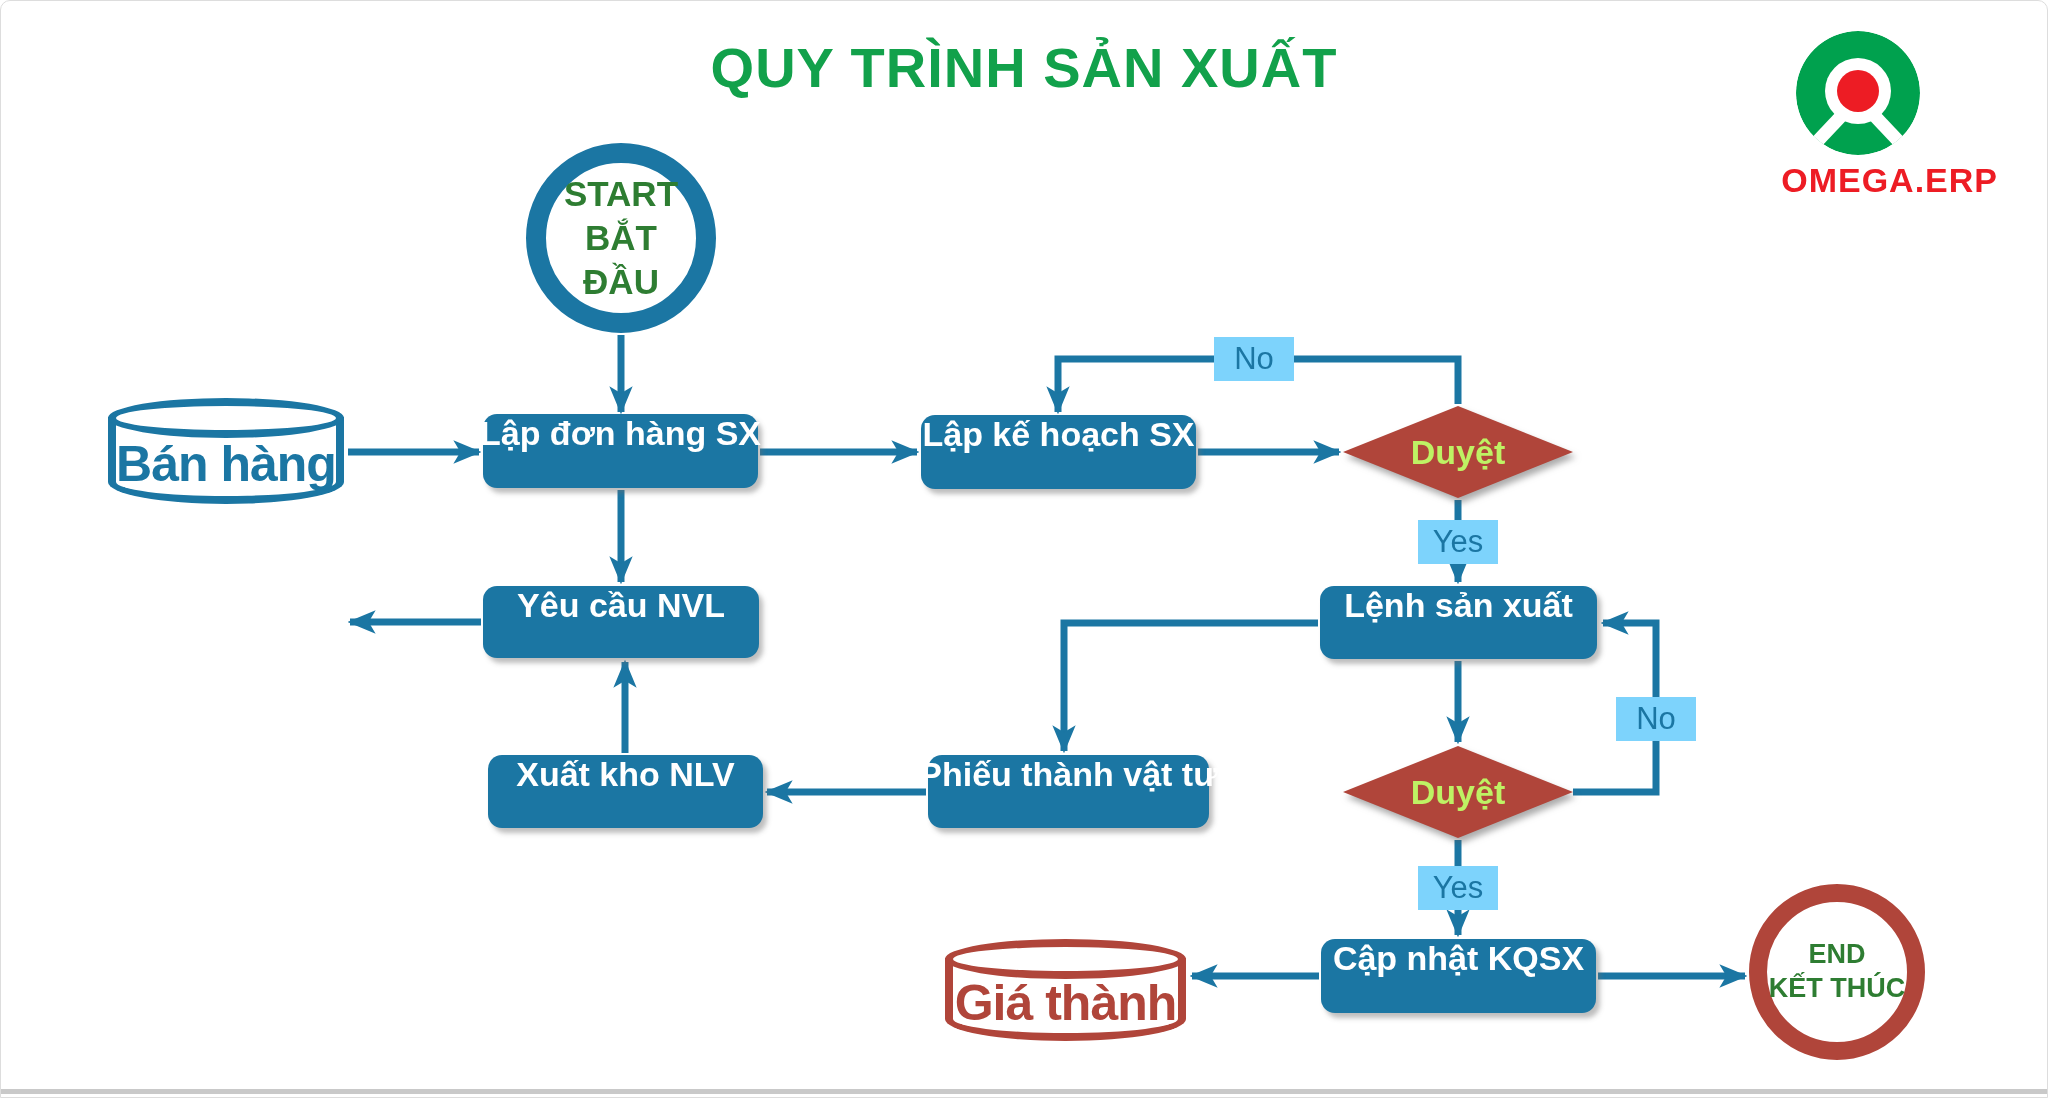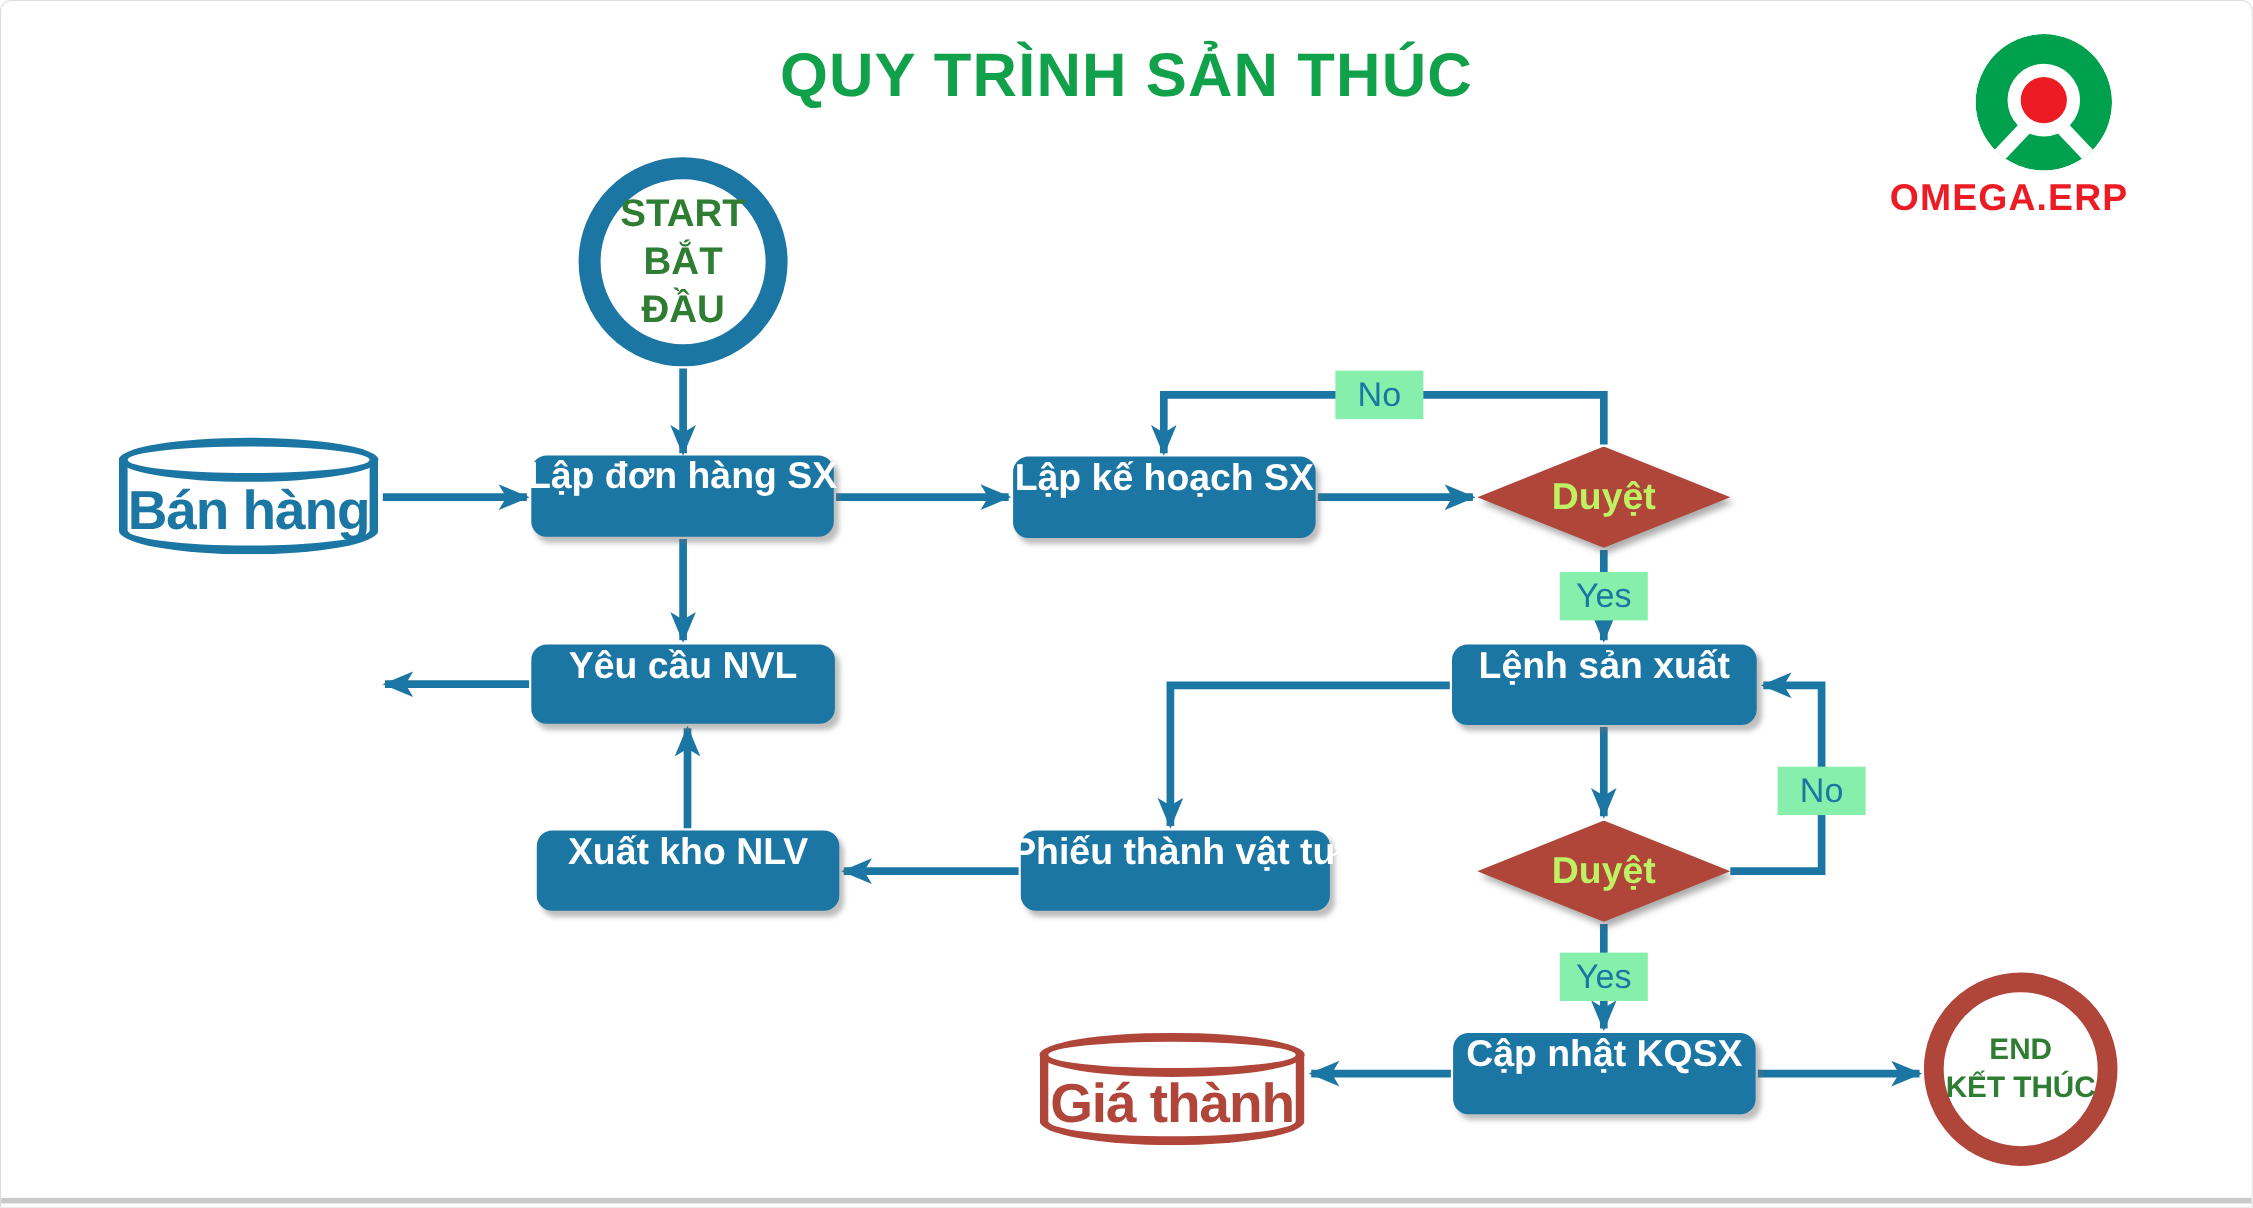--- a/index.html
+++ b/index.html
@@ -10,21 +10,21 @@
   }
   .connectors{position:absolute;left:0;top:0;width:2048px;height:1098px;}
   .connectors path{fill:none;stroke:var(--accent-blue);stroke-width:7;stroke-linejoin:miter;}
   .connectors .ah{fill:var(--accent-blue);stroke:none;}
 
   .title{
     position:absolute;left:0;right:0;top:34px;margin:0;text-align:center;
     font-size:56px;font-weight:bold;color:var(--accent-green);letter-spacing:1px;
   }
 
-  .logo{position:absolute;left:1717px;top:30px;width:280px;height:190px;text-align:left;}
+  .logo{position:absolute;left:1717px;top:30px;width:280px;height:190px;text-align:right;}
   .logo svg{display:block;margin:0 auto;}
   .brand{margin-top:6px;font-size:34px;font-weight:bold;color:var(--logo-red);letter-spacing:1px;}
 
   .terminal{
     position:absolute;border-radius:50%;background:#fff;box-sizing:border-box;
     display:flex;flex-direction:column;align-items:center;justify-content:center;
     text-align:center;font-weight:bold;line-height:1.25;color:var(--node-green);
   }
   .terminal.start{left:525px;top:142px;width:190px;height:190px;border:20px solid var(--accent-blue);font-size:35px;}
   .terminal.end{left:1748px;top:883px;width:176px;height:176px;border:18px solid var(--accent-red);font-size:27px;}
@@ -56,21 +56,21 @@
   }
   .cyl-label{
     position:absolute;left:0;right:0;top:0;bottom:0;padding-top:26px;
     display:flex;align-items:center;justify-content:center;
     font-size:50px;font-weight:bold;color:var(--accent-blue);letter-spacing:-1px;white-space:nowrap;text-align:right;
   }
   .cylinder.red .cyl-body,.cylinder.red .cyl-top{border-color:var(--accent-red);}
   .cylinder.red .cyl-label{color:var(--accent-red);}
 
   .edge-label{
-    position:absolute;width:80px;height:44px;background:#86efac;
+    position:absolute;width:80px;height:44px;background:#7dd3fc;
     display:flex;align-items:center;justify-content:center;
     font-size:31px;color:var(--accent-blue);
   }
   .bottom-edge{position:absolute;left:0;right:0;top:1088px;height:5px;background:#c9c9c9;}
 </style>
 </head>
 <body>
 
 <div class="page">
 
@@ -91,21 +91,21 @@
     <path d="M1317 622 H1063 V750" marker-end="url(#arrow)"></path>
     <path d="M1457 660 V741" marker-end="url(#arrow)"></path>
     <path d="M1572 791 H1655 V622 H1602" marker-end="url(#arrow)"></path>
     <path d="M1457 839 V934" marker-end="url(#arrow)"></path>
     <path d="M925 791 H766" marker-end="url(#arrow)"></path>
     <path d="M624 752 V661" marker-end="url(#arrow)"></path>
     <path d="M1318 975 H1191" marker-end="url(#arrow)"></path>
     <path d="M1597 975 H1744" marker-end="url(#arrow)"></path>
   </svg>
 
-  <h1 class="title">QUY TRÌNH SẢN THÚC</h1>
+  <h1 class="title">QUY TRÌNH SẢN XUẤT</h1>
 
   <div class="logo">
     <svg width="124" height="124" viewBox="0 0 124 124">
       <defs>
           <clipPath id="logoclip">
             <circle cx="62" cy="62" r="62"></circle>
           </clipPath>
         </defs>
       <g clip-path="url(#logoclip)">
         <circle cx="62" cy="62" r="62" fill="var(--logo-green)"></circle>

